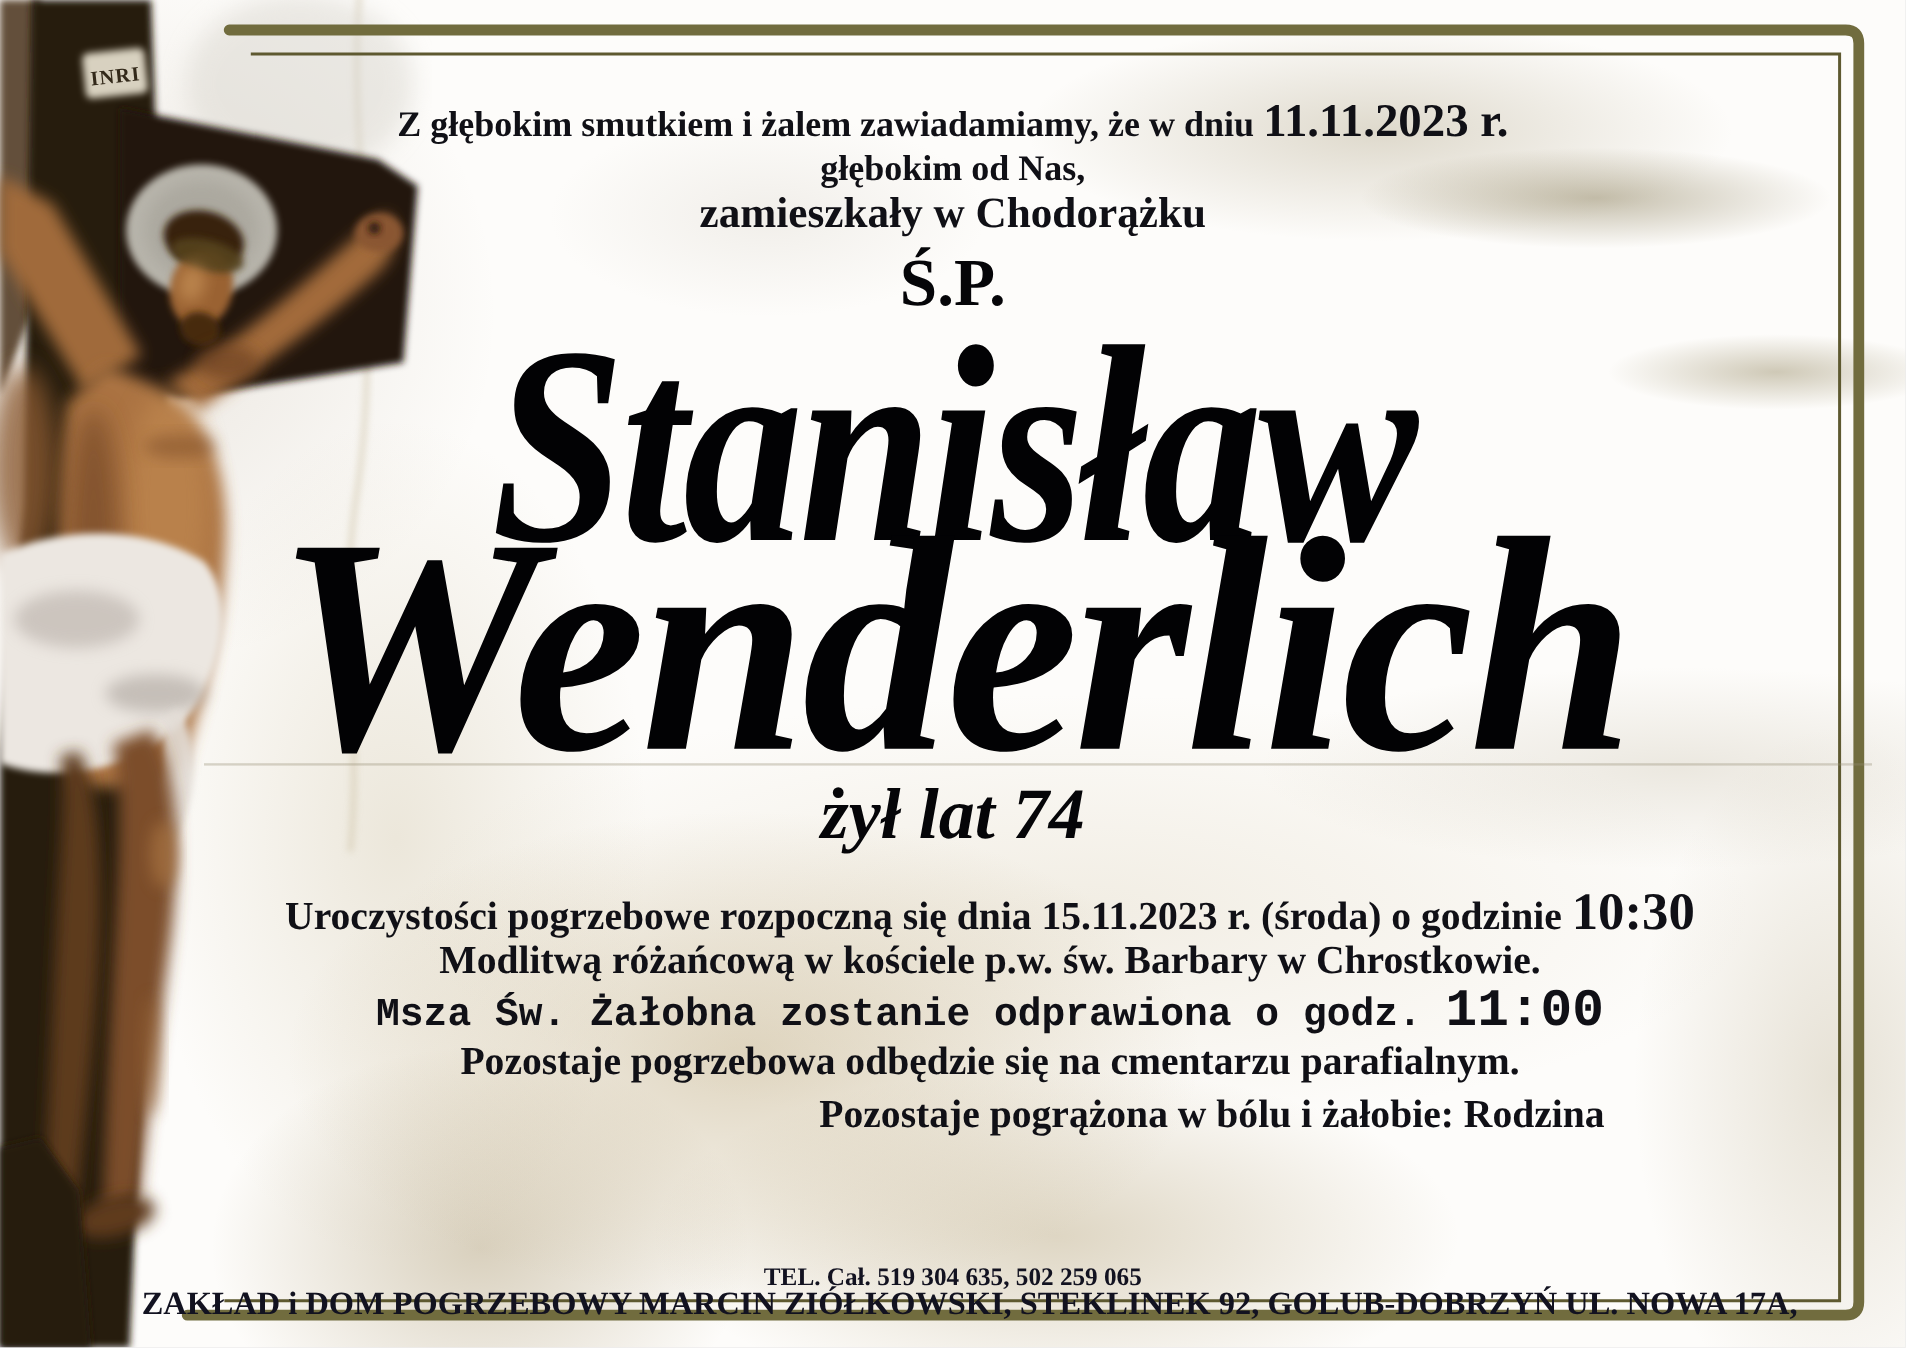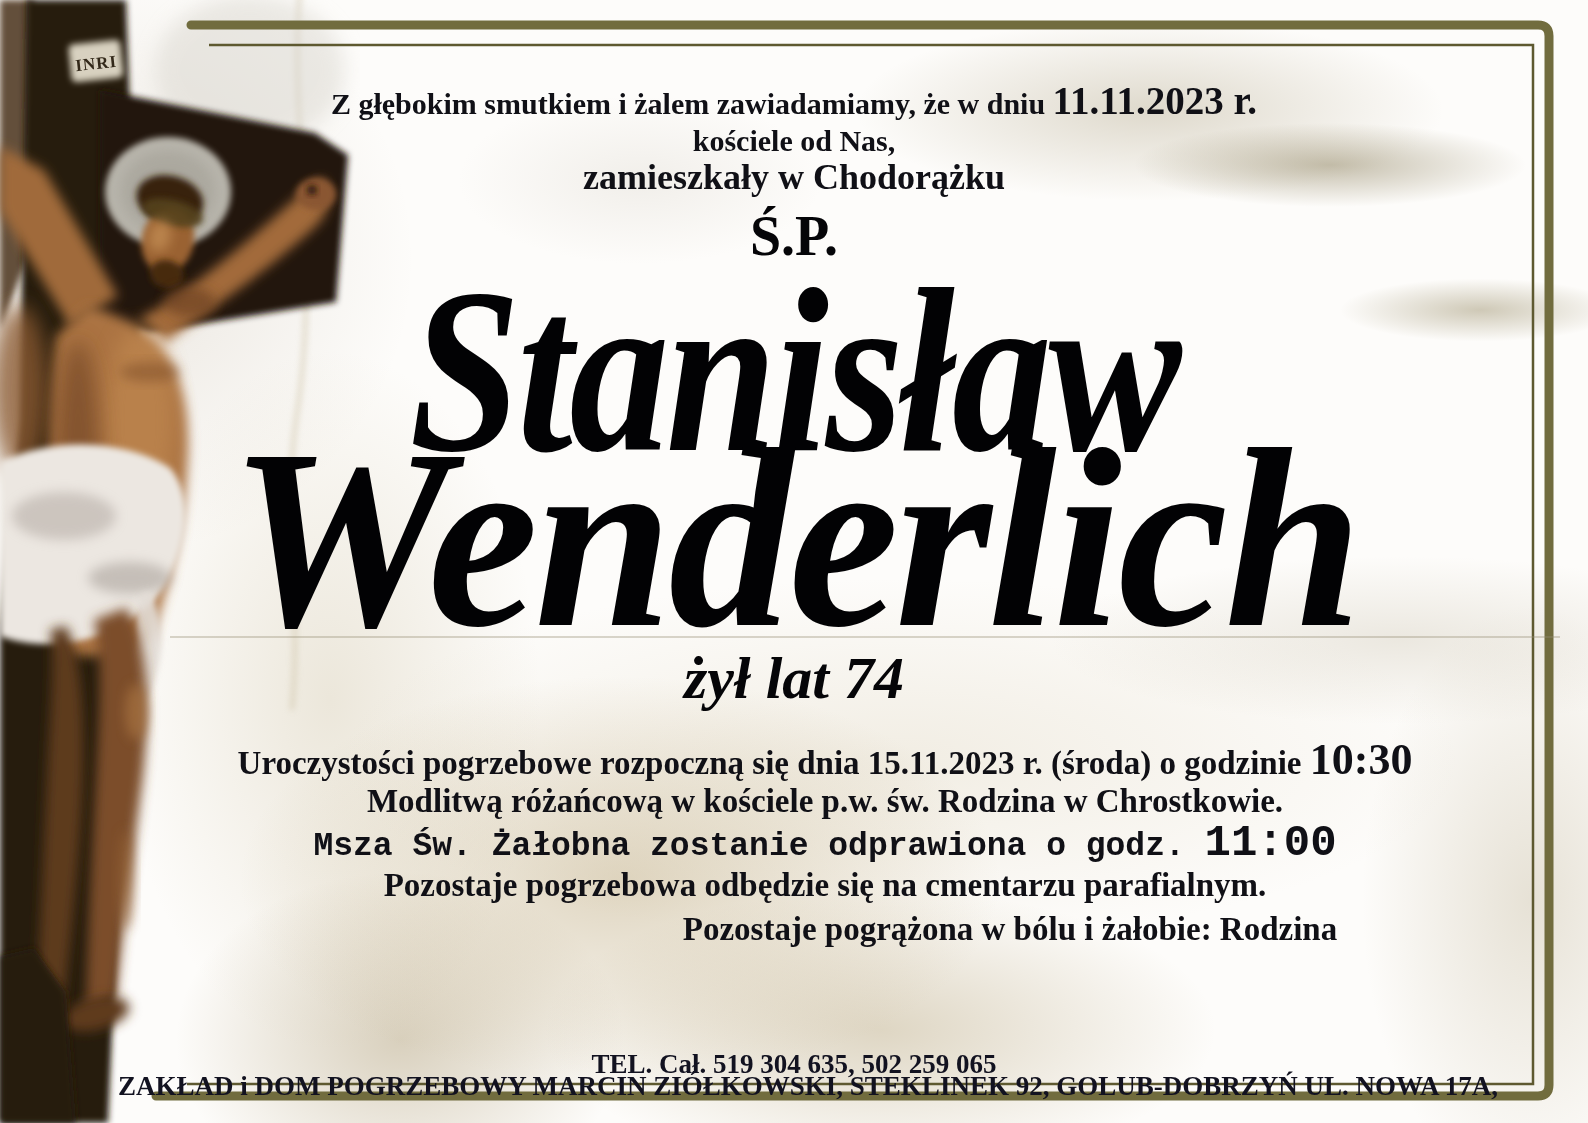--- a/index.html
+++ b/index.html
@@ -41,21 +41,21 @@
   
   .cer{left:170px;width:1310px;font-size:33px;line-height:44px;}
   .l-cer1{top:738px;}
   .l-cer2{top:779px;}
   .l-cer3{top:821px;font-family:Liberation Mono, monospace;}
   .l-cer4{top:863px;}
   .l-cer5{top:907px;left:420px;width:1180px;}
   .time-big{font-size:44px;}
   
   .l-foot1{top:1069px;font-size:27px;line-height:34px;color:#121220;margin-left:14px;}
-  .l-foot2{top:1047px;font-size:27px;line-height:34px;color:#121220;text-align:center;}
+  .l-foot2{top:1047px;font-size:21px;line-height:34px;color:#121220;text-align:center;}
 </style>
 </head>
 <body>
 
 <div class="page">
 
   <svg class="layer" width="360" height="1123" viewBox="0 0 360 1123" aria-hidden="true">
     <defs>
       <filter id="b3" x="-40%" y="-40%" width="180%" height="180%">
           <feGaussianBlur stdDeviation="3"></feGaussianBlur>
@@ -109,30 +109,30 @@
   </svg>
 
   <svg class="layer" width="1588" height="1123" viewBox="0 0 1588 1123" aria-hidden="true">
     <path d="M191,25 H1538 Q1549,25 1549,36 V1085 Q1549,1096 1538,1096 H156" fill="none" stroke="#716c3e" stroke-width="9" stroke-linecap="round"></path>
     <path d="M209,45 H1533 V1084 H187" fill="none" stroke="#5e5930" stroke-width="2.5"></path>
   </svg>
 
   <div class="divider"></div>
 
   <div class="line l-ann1"><span>Z głębokim smutkiem i żalem zawiadamiamy, że w dniu </span><span class="date-big">11.11.2023 r.</span></div>
-  <div class="line l-ann2">kościele od Nas,</div>
+  <div class="line l-ann2">głębokim od Nas,</div>
   <div class="line l-ann3">zamieszkały w Chodorążku</div>
 
   <div class="line l-sp">Ś.P.</div>
   <div class="line l-first">Stanisław</div>
   <div class="line l-last">Wenderlich</div>
   <div class="line l-age">żył lat 74</div>
 
   <div class="line cer l-cer1"><span>Uroczystości pogrzebowe rozpoczną się dnia 15.11.2023 r. (środa) o godzinie </span><span class="time-big">10:30</span></div>
-  <div class="line cer l-cer2">Modlitwą różańcową w kościele p.w. św. Rodzina w Chrostkowie.</div>
+  <div class="line cer l-cer2">Modlitwą różańcową w kościele p.w. św. Barbary w Chrostkowie.</div>
   <div class="line cer l-cer3"><span>Msza Św. Żałobna zostanie odprawiona o godz. </span><span class="time-big">11:00</span></div>
   <div class="line cer l-cer4">Pozostaje pogrzebowa odbędzie się na cmentarzu parafialnym.</div>
   <div class="line cer l-cer5">Pozostaje pogrążona w bólu i żałobie: Rodzina</div>
 
   <div class="line l-foot1">ZAKŁAD i DOM POGRZEBOWY MARCIN ZIÓŁKOWSKI,  STEKLINEK 92, GOLUB-DOBRZYŃ UL. NOWA 17A,</div>
   <div class="line l-foot2">TEL. Cał. 519 304 635, 502 259 065</div>
 
 </div>
 
 </body></html>

